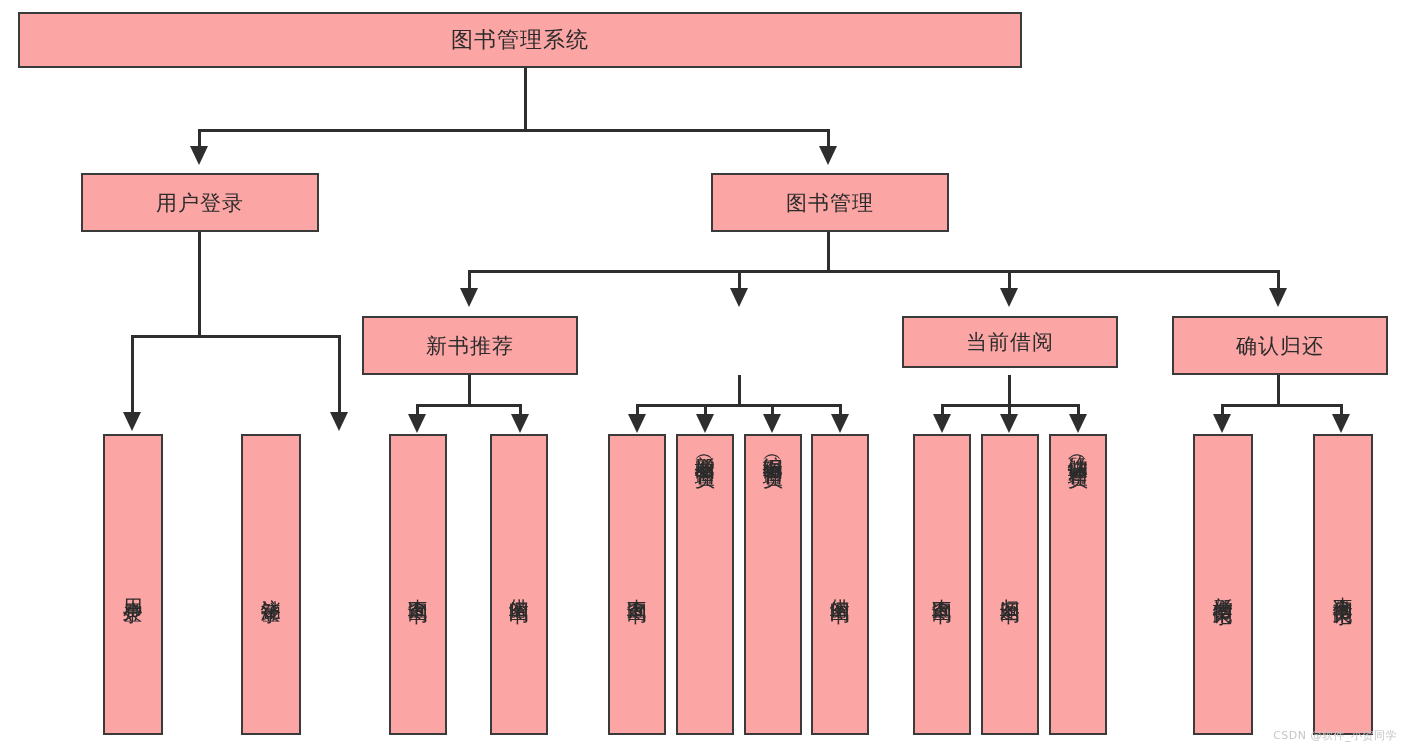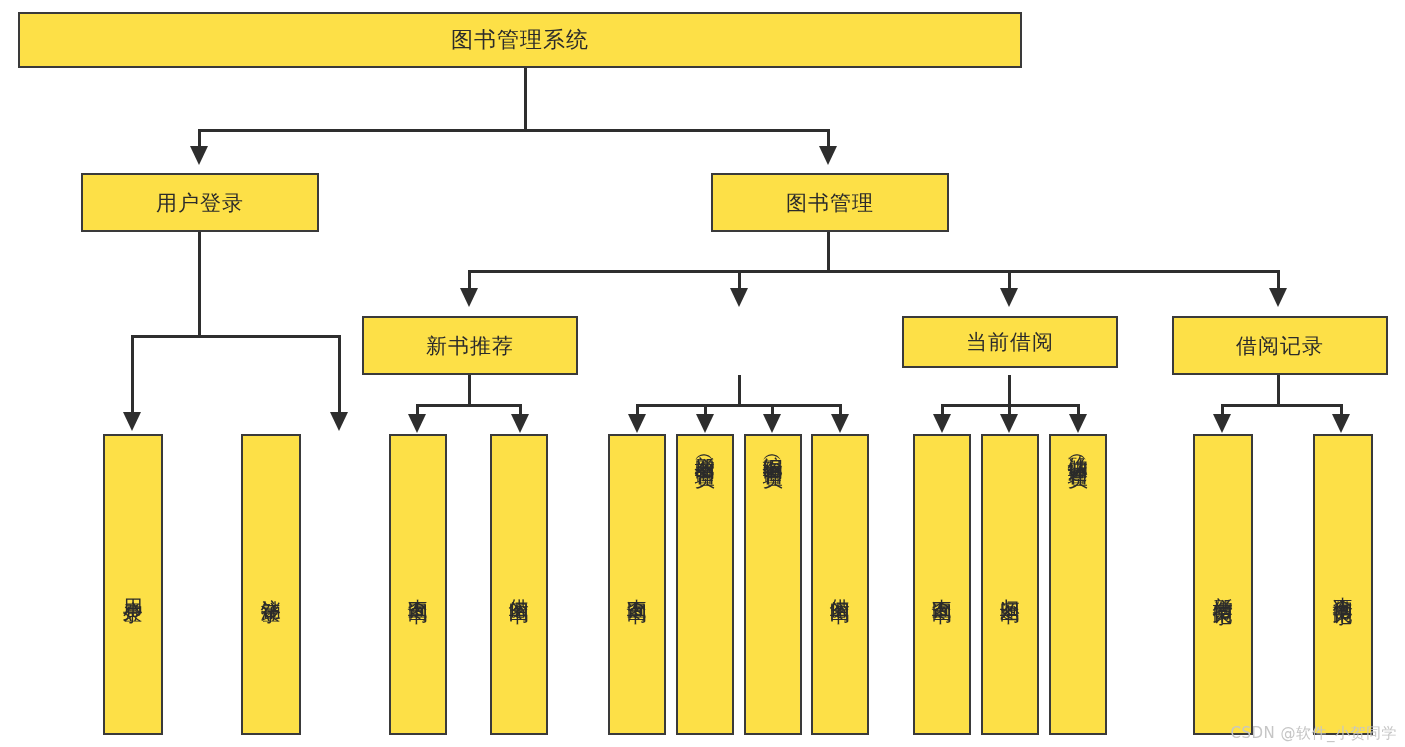--- a/index.html
+++ b/index.html
@@ -15,21 +15,21 @@
     width: 1405px;
     height: 747px;
     background: #ffffff;
     overflow: hidden;
   }
   
   .node {
     position: absolute;
     box-sizing: border-box;
     border: 2px solid #3a3a3a;
-    background: #fde047;
+    background: #fca5a5;
     color: #2b2b2b;
   }
   .node.h {
     display: flex;
     align-items: center;
     justify-content: center;
     font-size: 21px;
     letter-spacing: 1px;
   }
   .node.v {
@@ -69,21 +69,21 @@
     height: 0;
     border-left: 9px solid transparent;
     border-right: 9px solid transparent;
     border-top: 19px solid #2e2e2e;
   }
   
   #watermark {
     position: absolute;
     right: 8px;
     bottom: 4px;
-    font-size: 15px;
+    font-size: 11px;
     color: #c6c6c6;
     letter-spacing: 0.5px;
     white-space: nowrap;
   }
 </style>
 </head>
 <body>
 
 <div id="canvas">
 
@@ -123,21 +123,21 @@
   <div class="vline" style="left:1277px; top:270px; width:3px; height:20px;"></div>
   <div class="arrow" style="left:1269px; top:288px;"></div>
 
   <div class="node h" style="left:362px; top:316px; width:216px; height:59px;">
     <span>新书推荐</span>
   </div>
   <div class="node h" style="left:902px; top:316px; width:216px; height:52px;">
     <span>当前借阅</span>
   </div>
   <div class="node h" style="left:1172px; top:316px; width:216px; height:59px;">
-    <span>借阅记录</span>
+    <span>确认归还</span>
   </div>
 
   <div class="vline" style="left:468px; top:375px; width:3px; height:31px;"></div>
   <div class="hline" style="left:416px; top:404px; width:106px; height:3px;"></div>
   <div class="vline" style="left:416px; top:404px; width:3px; height:12px;"></div>
   <div class="arrow" style="left:408px; top:414px;"></div>
   <div class="vline" style="left:519px; top:404px; width:3px; height:12px;"></div>
   <div class="arrow" style="left:511px; top:414px;"></div>
 
   <div class="vline" style="left:738px; top:375px; width:3px; height:31px;"></div>

